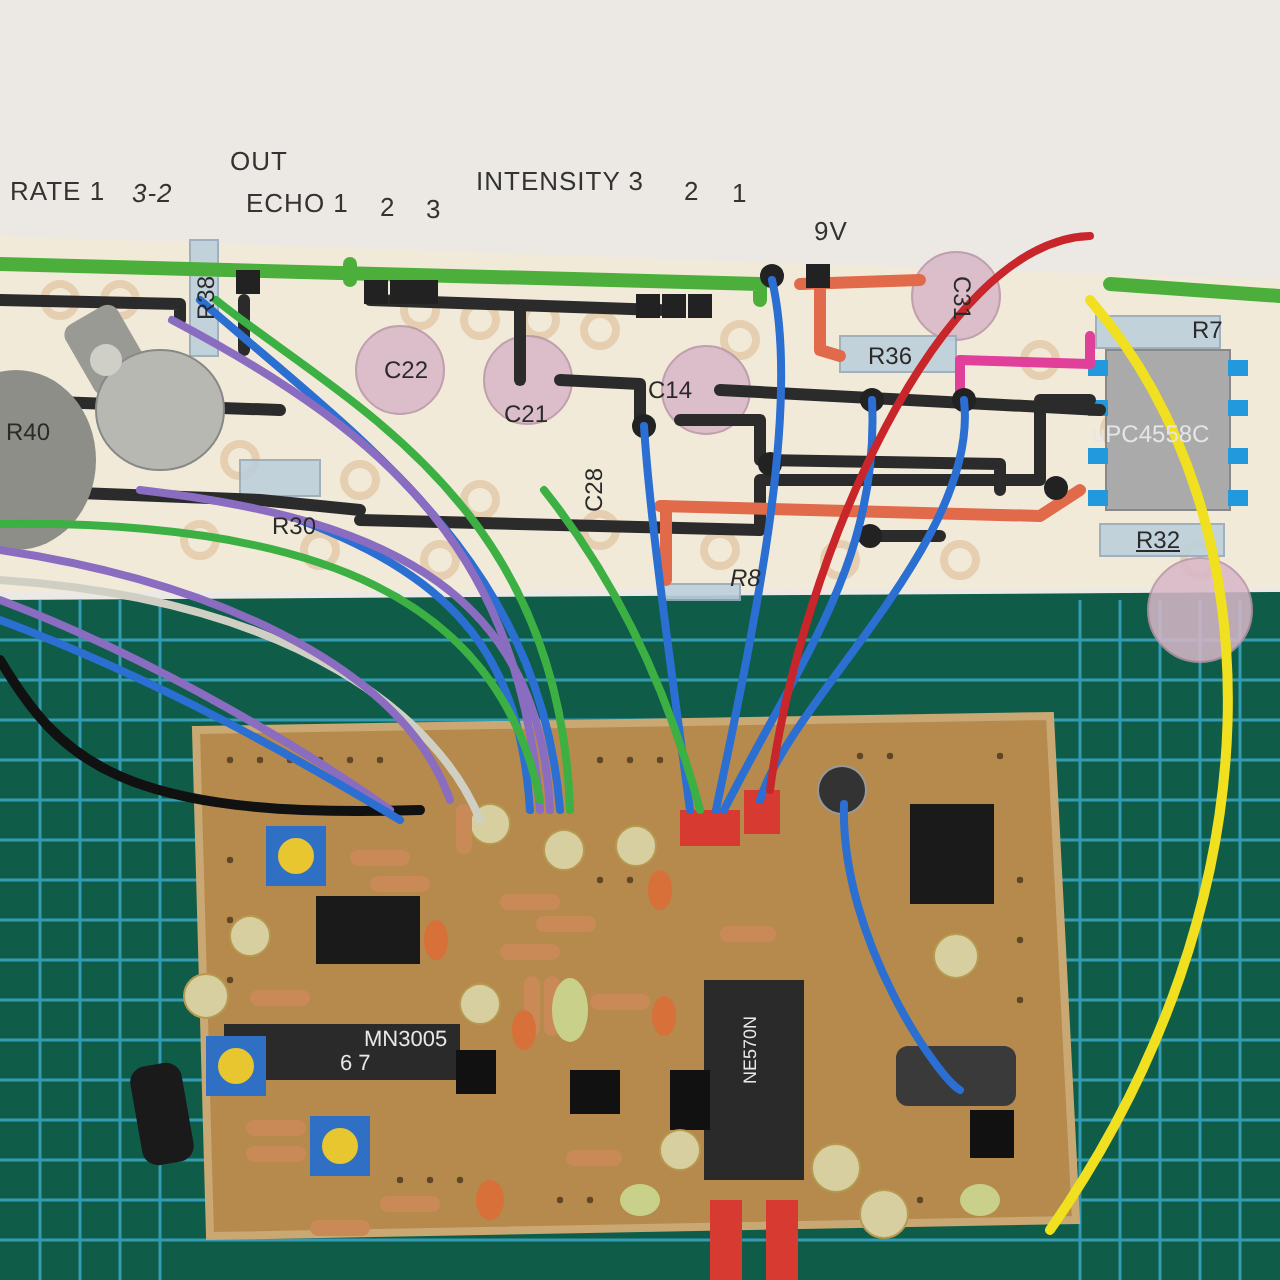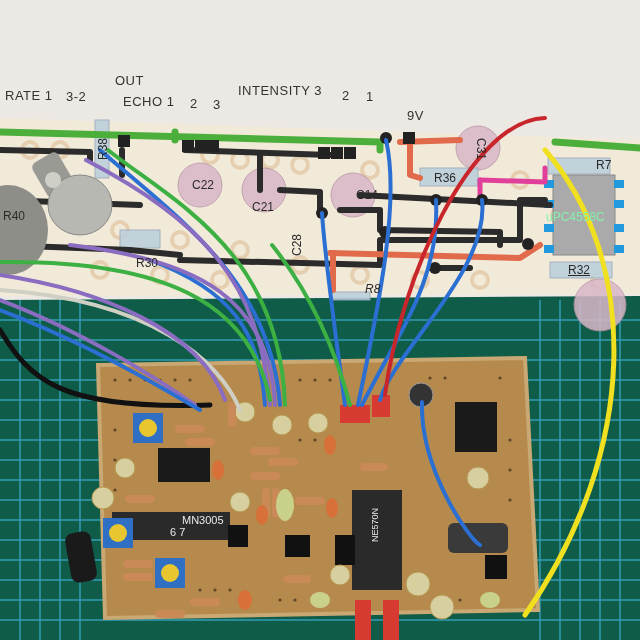--- a/index.html
+++ b/index.html
@@ -269,39 +269,39 @@
     <path d="M272 245 C300 280, 330 330, 350 405" stroke="#3cb043"></path>
     <path d="M545 118 C470 120, 400 280, 385 395" stroke="#c8262b"></path>
     <path d="M545 150 C640 260, 640 450, 525 615" stroke="#f0e020" stroke-width="5"></path>
     <path d="M422 402 C420 470, 470 540, 480 545" stroke="#2a6fd1"></path>
   </g>
 
   <circle cx="53" cy="180" r="8" fill="#cfcfc8"></circle>
 </svg>
 
 <div class="lbl" style="left:5px;top:88px;">RATE 1</div>
-<div class="lbl" style="left:66px;top:89px;">3-2</div>
+<div class="lbl" style="left:66px;top:89px;font-style:italic;">3-2</div>
 <div class="lbl" style="left:115px;top:73px;">OUT</div>
 <div class="lbl" style="left:123px;top:94px;">ECHO 1</div>
 <div class="lbl" style="left:190px;top:96px;">2</div>
 <div class="lbl" style="left:213px;top:97px;">3</div>
 <div class="lbl" style="left:238px;top:83px;">INTENSITY 3</div>
 <div class="lbl" style="left:342px;top:88px;">2</div>
 <div class="lbl" style="left:366px;top:89px;">1</div>
 <div class="lbl" style="left:407px;top:108px;">9V</div>
 
 <div class="pcb-lbl" style="left:3px;top:170px;margin-top:39px;">R40</div>
 <div class="pcb-lbl" style="left:92px;top:142px;transform:rotate(-90deg);">R38</div>
 <div class="pcb-lbl" style="left:192px;top:178px;">C22</div>
 <div class="pcb-lbl" style="left:252px;top:200px;">C21</div>
-<div class="pcb-lbl" style="left:356px;top:188px;">C14</div>
+<div class="pcb-lbl" style="left:324px;top:188px;">C14</div>
 <div class="pcb-lbl" style="left:286px;top:238px;transform:rotate(-90deg);">C28</div>
 <div class="pcb-lbl" style="left:136px;top:256px;">R30</div>
 <div class="pcb-lbl" style="left:470px;top:142px;transform:rotate(90deg);">C31</div>
 <div class="pcb-lbl" style="left:434px;top:171px;">R36</div>
 <div class="pcb-lbl" style="left:568px;top:158px;margin-left:28px;">R7</div>
 <div class="pcb-lbl" style="left:568px;top:263px;text-decoration:underline;">R32</div>
 <div class="pcb-lbl" style="left:365px;top:282px;font-style:italic;">R8</div>
-<div class="pcb-lbl" style="left:546px;top:210px;color:#86efac;text-align:right;">uPC4558C</div>
+<div class="pcb-lbl" style="left:546px;top:210px;color:#e5e5e5;text-align:right;">uPC4558C</div>
 
 <div class="chip-lbl" style="left:148px;top:514px;margin-left:34px;">MN3005</div>
 <div class="chip-lbl" style="left:170px;top:526px;">6  7</div>
 <div class="chip-lbl" style="left:358px;top:520px;font-size:9px;transform:rotate(-90deg);">NE570N</div>
 
 </body></html>

